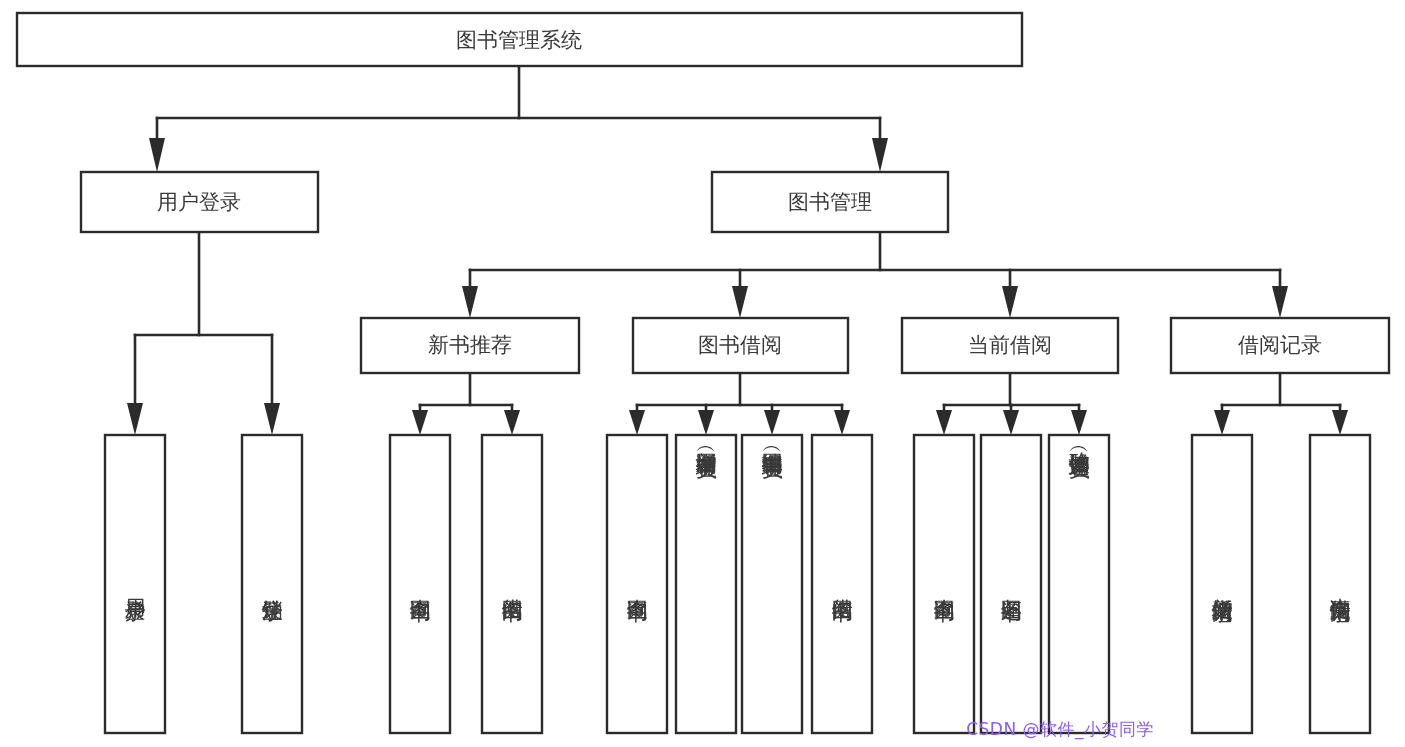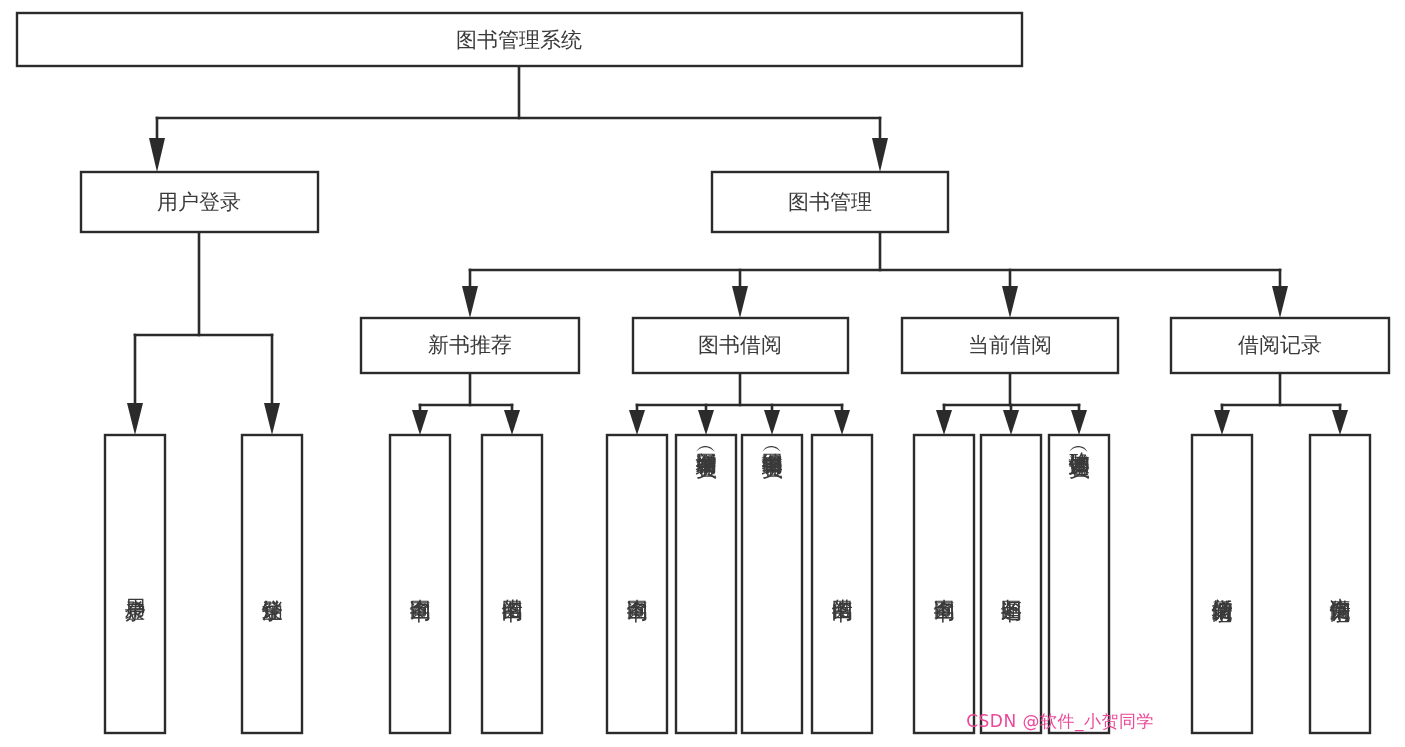--- a/index.html
+++ b/index.html
@@ -43,24 +43,24 @@
   .node-label-h {
     font-family: "DejaVu Sans", "Liberation Sans", sans-serif;
     font-size: 21px;
     fill: #3a3a3a;
     text-anchor: middle;
     dominant-baseline: middle;
   }
   .watermark-text {
     position: absolute;
     right: 8px;
-    bottom: 14px;
+    bottom: 6px;
     font-family: "DejaVu Sans", "Liberation Sans", sans-serif;
     font-size: 17px;
-    color: #ec4899;
+    color: #8b5cf6;
     white-space: nowrap;
     letter-spacing: 0.5px;
   }
   .vlabel-wrap {
     position: absolute;
     display: flex;
     align-items: center;
     justify-content: center;
     pointer-events: none;
   }

